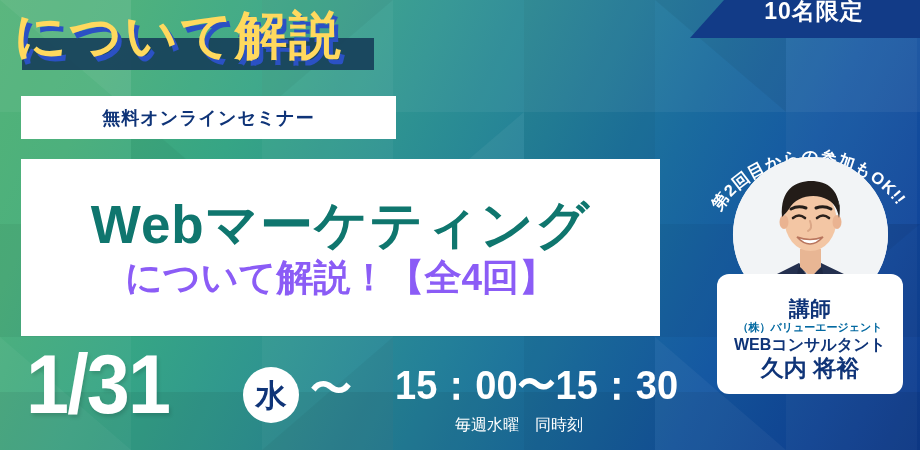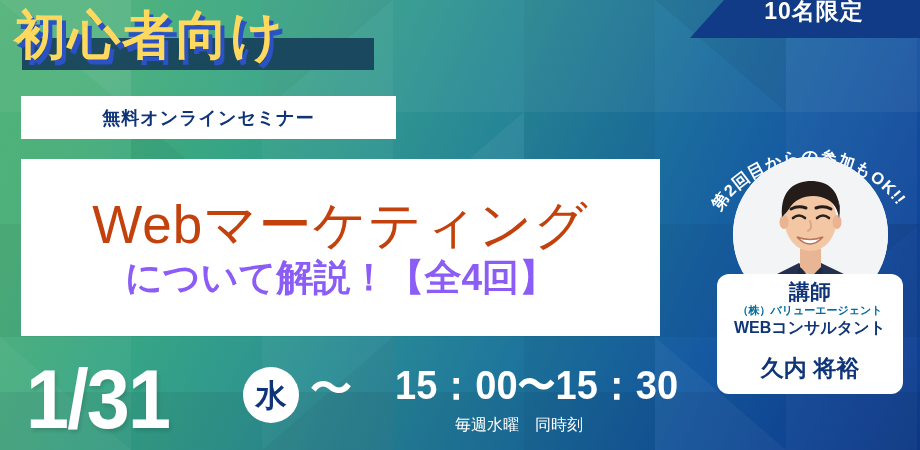--- a/index.html
+++ b/index.html
@@ -129,44 +129,43 @@
     width: 639px;
     height: 177px;
     background: #ffffff;
     display: flex;
     flex-direction: column;
     align-items: center;
     justify-content: center;
     gap: 4px;
   }
   .title-line1 {
-    color: #c2410c;
+    color: #0f766e;
     font-size: 53px;
-    font-weight: normal;
+    font-weight: bold;
     letter-spacing: 1px;
     line-height: 1.1;
     white-space: nowrap;
   }
   .title-line2 {
     color: #8b5cf6;
     font-size: 37px;
     font-weight: bold;
     letter-spacing: 0px;
     line-height: 1.1;
     white-space: nowrap;
   }
 
   
   .date-row {
     position: absolute;
     left: 26px;
     top: 342px;
     display: flex;
     align-items: flex-end;
-    margin-top: 15px;
   }
   .big-date {
     color: #ffffff;
     font-size: 84px;
     font-weight: bold;
     line-height: 1;
     letter-spacing: -2px;
     font-family: "Liberation Sans Narrow", "Liberation Sans", sans-serif;
     transform: scaleX(.92);
     transform-origin: left top;
@@ -292,21 +291,21 @@
     color: #0f3478;
     font-size: 16px;
     font-weight: bold;
     line-height: 1.3;
   }
   .sp-name {
     color: #0f3478;
     font-size: 23px;
     font-weight: bold;
     line-height: 1.2;
-    margin-top: 17px;
+    margin-top: 0;
   }
 </style>
 </head>
 <body>
 
 <div class="banner">
 
   <div class="facets">
     <div class="band" style="left:0px;   background:rgba(255,255,255,.045);"></div>
     <div class="band" style="left:262px; background:rgba(255,255,255,.04);"></div>
@@ -326,21 +325,21 @@
     <div class="tri" style="left:262px; top:337px; border-left:131px solid transparent; border-bottom:113px solid rgba(0,0,0,.04);"></div>
     <div class="tri" style="left:655px; top:0px;   border-left:131px solid transparent; border-top:112px solid rgba(0,0,0,.05);"></div>
   </div>
 
   <div class="limit-ribbon">
     <span>10名限定</span>
   </div>
 
   <div class="beginner-wrap">
     <div class="beginner-bar"></div>
-    <div class="beginner-text">初心者向け</div>
+    <div class="beginner-text">について解説</div>
   </div>
 
   <div class="free-seminar">
     <span>無料オンラインセミナー</span>
   </div>
 
   <div class="title-panel">
     <div class="title-line1">Webマーケティング</div>
     <div class="title-line2">について解説！【全4回】</div>
   </div>

